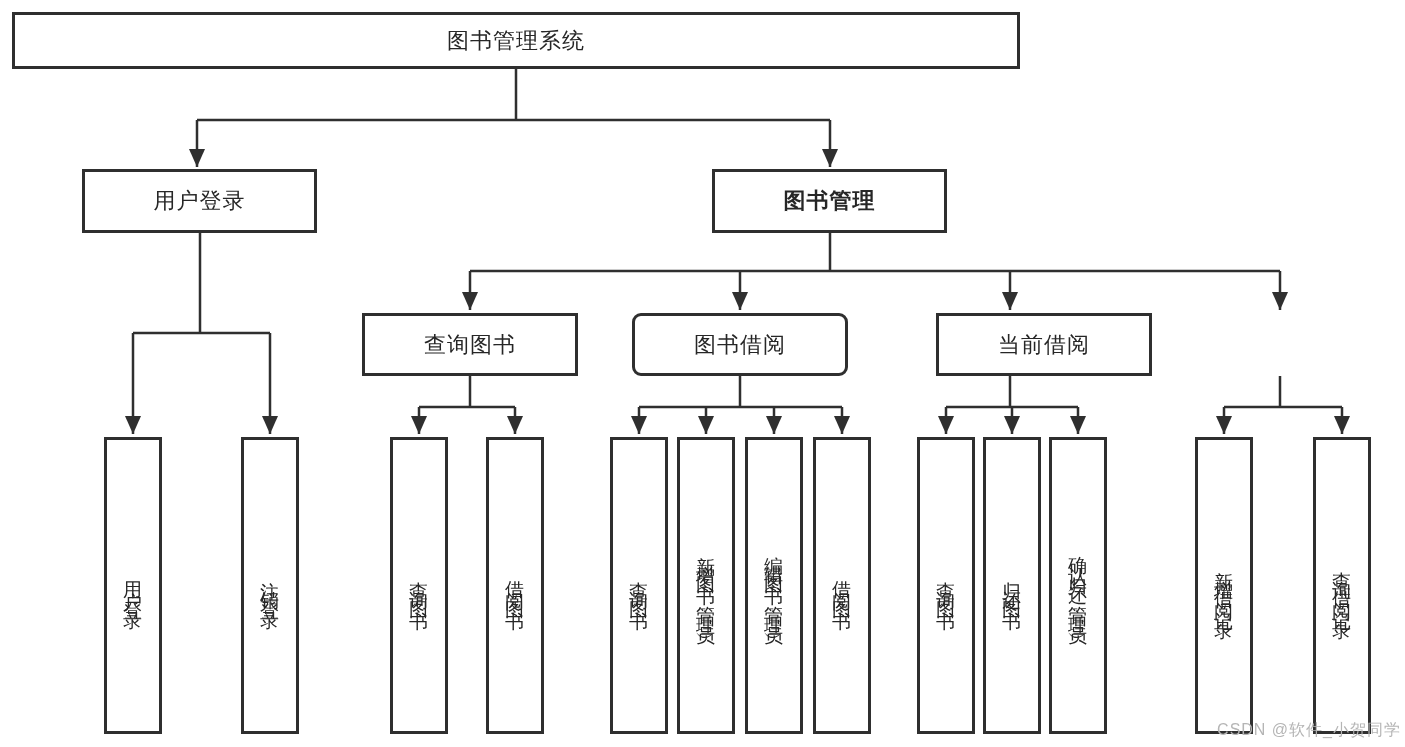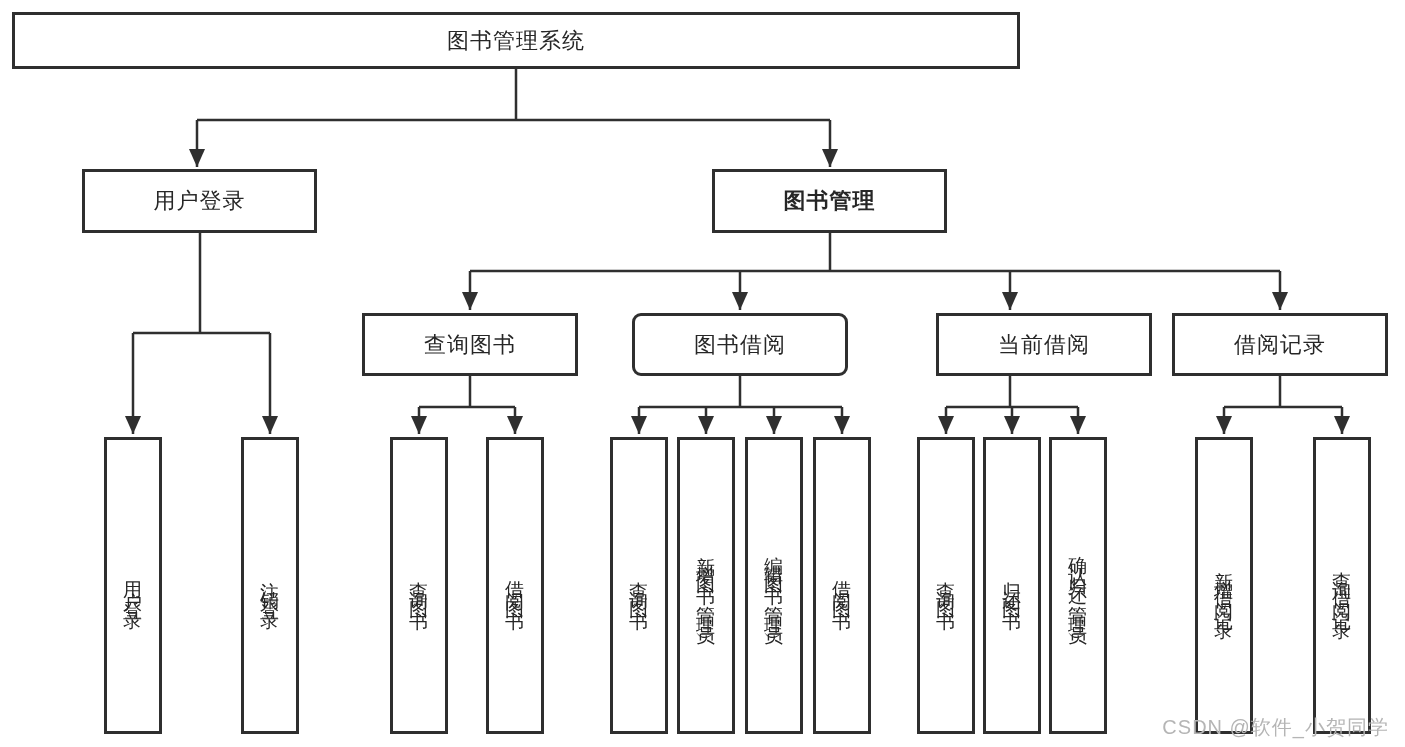--- a/index.html
+++ b/index.html
@@ -37,23 +37,23 @@
   .leaf .v-label{
     writing-mode:vertical-rl;
     text-orientation:mixed;
     font-size:19px;
     letter-spacing:10px;
     line-height:1;
     color:var(--text);
   }
   .watermark{
     position:absolute;
-    right:28px;
+    right:16px;
     bottom:6px;
-    font-size:20px;
+    font-size:16px;
     color:var(--wm);
     z-index:2;
     white-space:nowrap;
     letter-spacing:1px;
   }
 </style>
 </head>
 <body>
 
 <div class="stage">
@@ -107,23 +107,20 @@
 
   <div class="box" style="left:362px;top:313px;width:216px;height:63px;">
     <span class="h-label">查询图书</span>
   </div>
   <div class="box" style="left:632px;top:313px;width:216px;height:63px;border-radius:9px;">
     <span class="h-label">图书借阅</span>
   </div>
   <div class="box" style="left:902px;top:313px;width:216px;height:63px;margin-left:34px;">
     <span class="h-label">当前借阅</span>
   </div>
-  <div class="box" style="left:1172px;top:313px;width:216px;height:63px;">
-    <span class="h-label">借阅记录</span>
-  </div>
 
   <div class="box leaf" style="left:104px;top:437px;width:58px;height:297px;">
     <span class="v-label">用户登录</span>
   </div>
   <div class="box leaf" style="left:241px;top:437px;width:58px;height:297px;">
     <span class="v-label">注销登录</span>
   </div>
 
   <div class="box leaf" style="left:390px;top:437px;width:58px;height:297px;">
     <span class="v-label">查询图书</span>

